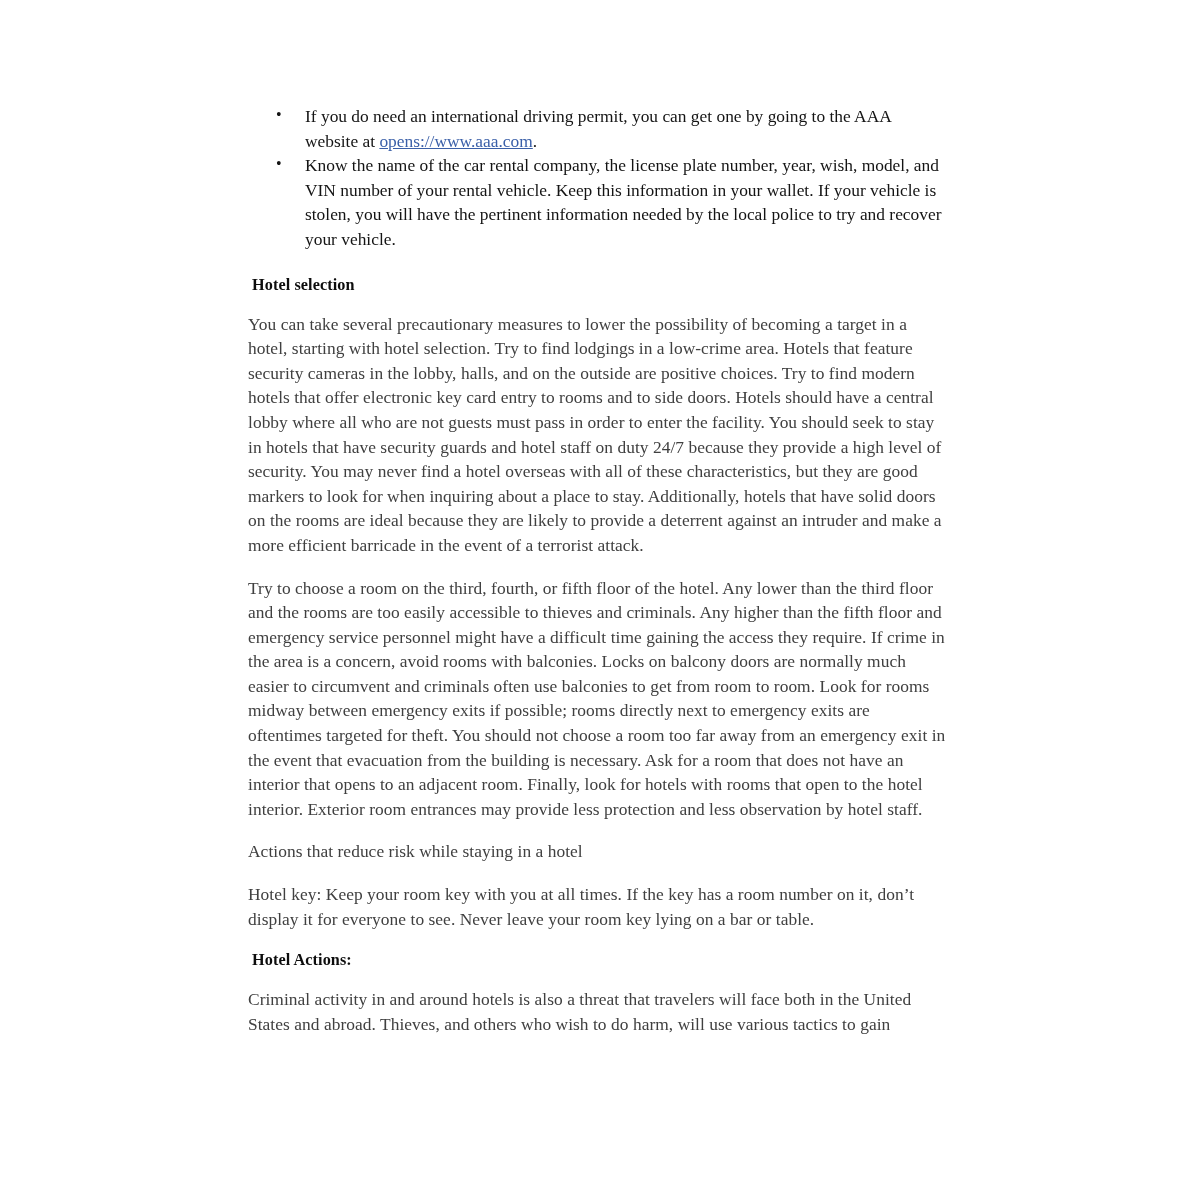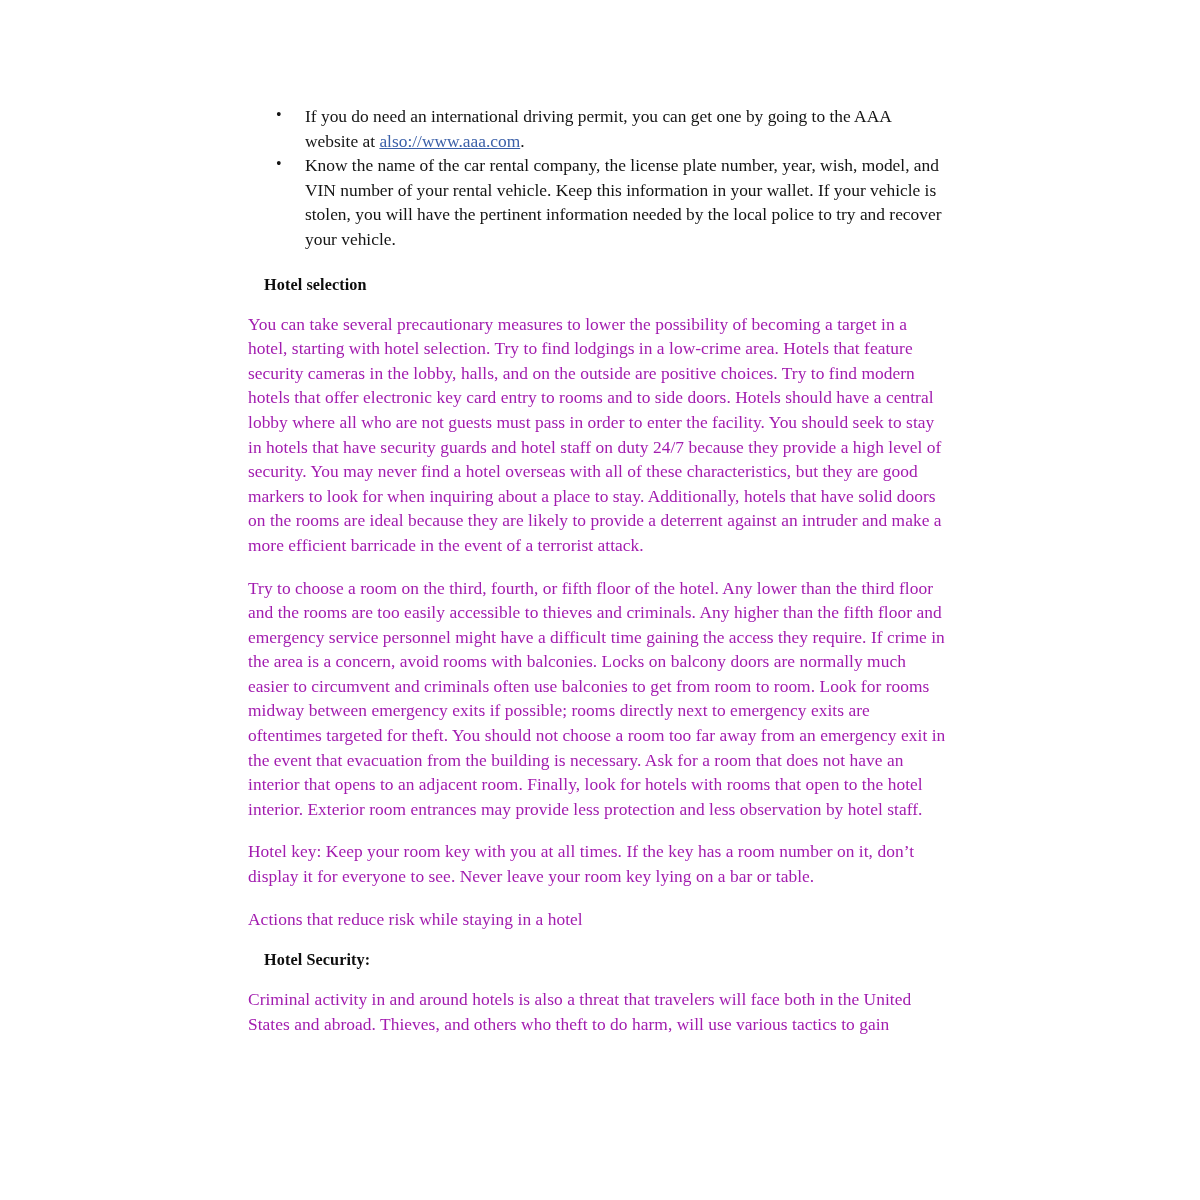--- a/index.html
+++ b/index.html
@@ -28,29 +28,29 @@
     left: 248px;
     top: 104px;
     width: 700px;
   }
   
   .para {
     font-size: 17.4px;
     line-height: 24.6px;
     text-align: left;
     margin: 0 0 18px 0;
-    color: #a21caf;
+    color: #404040;
     letter-spacing: 0.05px;
   }
   
   .heading {
     font-size: 16.2px;
     line-height: 22px;
     font-weight: bold;
-    margin: 0 0 16px 16px;
+    margin: 0 0 16px 4px;
     color: #0d0d0d;
     letter-spacing: 0.1px;
   }
   
   .bullet-list {
     list-style: none;
     margin: 0 0 22px 0;
     padding: 0;
   }
   .bullet-item {
@@ -77,34 +77,34 @@
 </style>
 </head>
 <body>
 
 <div class="page">
   <div class="text-column">
 
     <ul class="bullet-list">
       <li class="bullet-item">
         <span class="marker">•</span>
-        <span>If you do need an international driving permit, you can get one by going to the AAA website at </span><a class="link" href="#">also://www.aaa.com</a><span>.</span>
+        <span>If you do need an international driving permit, you can get one by going to the AAA website at </span><a class="link" href="#">opens://www.aaa.com</a><span>.</span>
       </li>
       <li class="bullet-item">
         <span class="marker">•</span>
         <span>Know the name of the car rental company, the license plate number, year, wish, model, and VIN number of your rental vehicle. Keep this information in your wallet. If your vehicle is stolen, you will have the pertinent information needed by the local police to try and recover your vehicle.</span>
       </li>
     </ul>
 
     <h2 class="heading">Hotel selection</h2>
     <p class="para">You can take several precautionary measures to lower the possibility of becoming a target in a hotel, starting with hotel selection. Try to find lodgings in a low-crime area. Hotels that feature security cameras in the lobby, halls, and on the outside are positive choices. Try to find modern hotels that offer electronic key card entry to rooms and to side doors. Hotels should have a central lobby where all who are not guests must pass in order to enter the facility. You should seek to stay in hotels that have security guards and hotel staff on duty 24/7 because they provide a high level of security. You may never find a hotel overseas with all of these characteristics, but they are good markers to look for when inquiring about a place to stay. Additionally, hotels that have solid doors on the rooms are ideal because they are likely to provide a deterrent against an intruder and make a more efficient barricade in the event of a terrorist attack.</p>
 
     <p class="para">Try to choose a room on the third, fourth, or fifth floor of the hotel. Any lower than the third floor and the rooms are too easily accessible to thieves and criminals. Any higher than the fifth floor and emergency service personnel might have a difficult time gaining the access they require. If crime in the area is a concern, avoid rooms with balconies. Locks on balcony doors are normally much easier to circumvent and criminals often use balconies to get from room to room. Look for rooms midway between emergency exits if possible; rooms directly next to emergency exits are oftentimes targeted for theft. You should not choose a room too far away from an emergency exit in the event that evacuation from the building is necessary. Ask for a room that does not have an interior that opens to an adjacent room. Finally, look for hotels with rooms that open to the hotel interior. Exterior room entrances may provide less protection and less observation by hotel staff.</p>
 
+    <p class="para">Actions that reduce risk while staying in a hotel</p>
+
     <p class="para">Hotel key: Keep your room key with you at all times. If the key has a room number on it, don’t display it for everyone to see. Never leave your room key lying on a bar or table.</p>
 
-    <p class="para">Actions that reduce risk while staying in a hotel</p>
-
-    <h2 class="heading">Hotel Security:</h2>
-    <p class="para">Criminal activity in and around hotels is also a threat that travelers will face both in the United States and abroad. Thieves, and others who theft to do harm, will use various tactics to gain</p>
+    <h2 class="heading">Hotel Actions:</h2>
+    <p class="para">Criminal activity in and around hotels is also a threat that travelers will face both in the United States and abroad. Thieves, and others who wish to do harm, will use various tactics to gain</p>
 
   </div>
 </div>
 
 </body></html>

